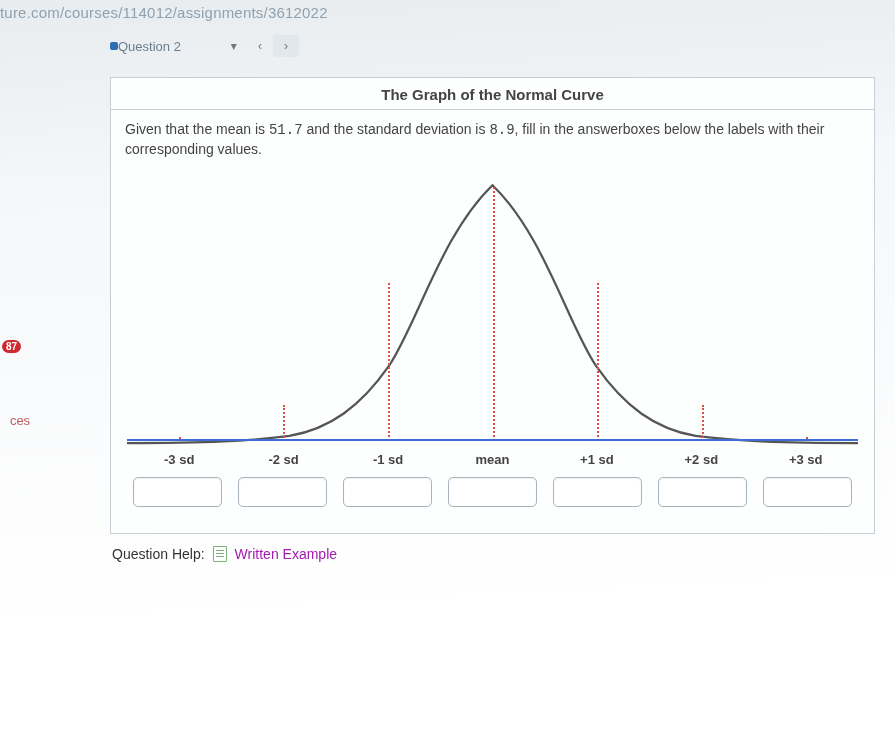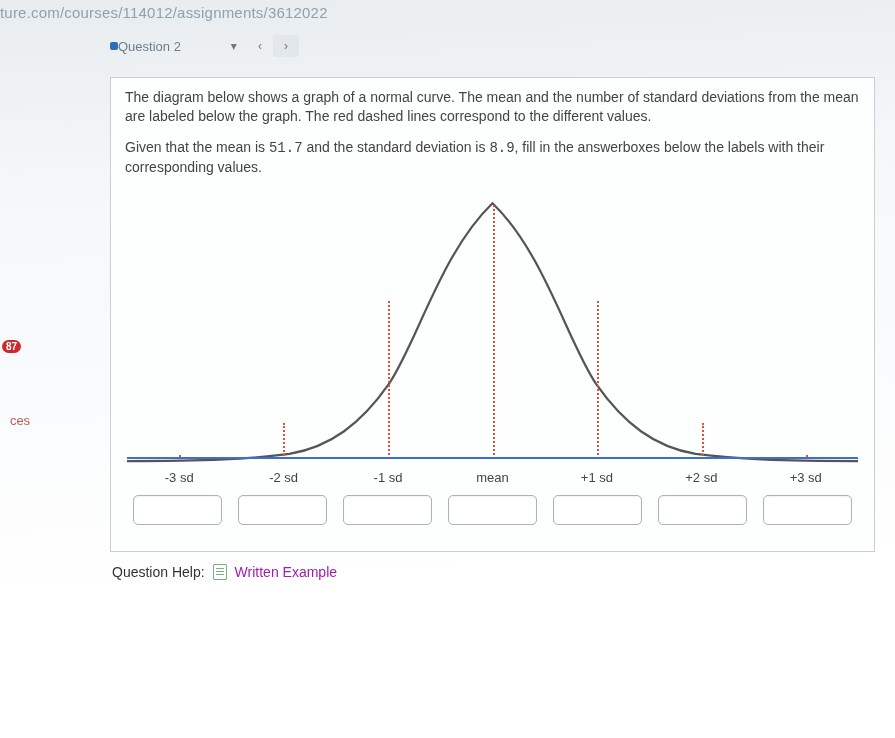--- a/index.html
+++ b/index.html
@@ -105,21 +105,21 @@
   .dashed {
     position: absolute;
     border-left: 2px dotted #e24b3f;
     bottom: 32px;
   }
   .x-labels {
     position: absolute;
     left: 8px; right: 8px;
     bottom: 6px;
     display: flex;
-    font-weight: normal;
+    font-weight: bold;
     font-size: 13px;
     color: #444;
   }
   .x-labels span {
     flex: 1;
     text-align: center;
   }
   .answer-row {
     display: flex;
     padding: 4px 14px 16px 14px;
@@ -174,22 +174,22 @@
   <span class="navbtn">‹</span>
   <span class="navbtn active">›</span>
 </div>
 
 <div class="sidebar">
   <span class="badge">87</span>
   <div class="ces">ces</div>
 </div>
 
 <div class="panel">
+  <div class="title">The Graph of the Normal Curve</div>
   <div class="desc">
-    <p>The diagram below shows a graph of a normal curve. The mean and the number of standard deviations from the mean are labeled below the graph. The red dashed lines correspond to the different values.</p>
     <p>
       <span>Given that the mean is </span><span class="mono">51.7</span><span> and the standard deviation is </span><span class="mono">8.9</span><span>, fill in the answerboxes below the labels with their corresponding values.</span>
     </p>
   </div>
 
   <div class="chart-holder">
     <div class="chart-area">
       <svg class="curve-svg" viewBox="0 0 720 268" preserveAspectRatio="none">
         <path d="M 0 266
                  C 80 266, 120 264, 160 259

